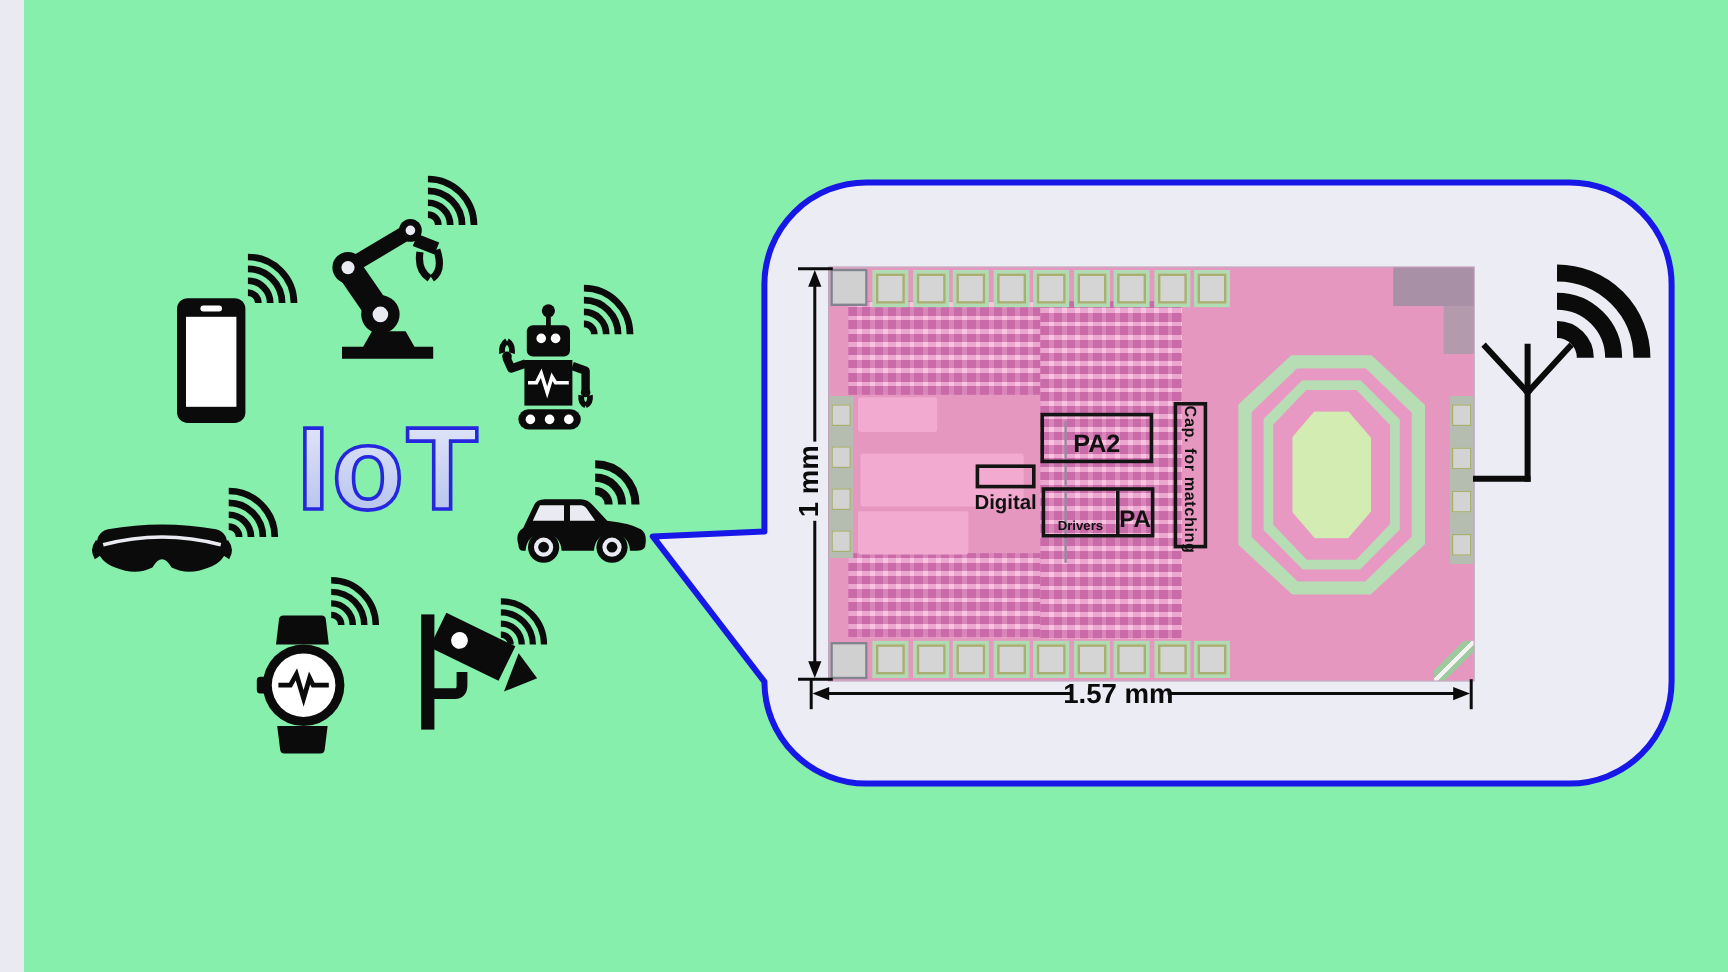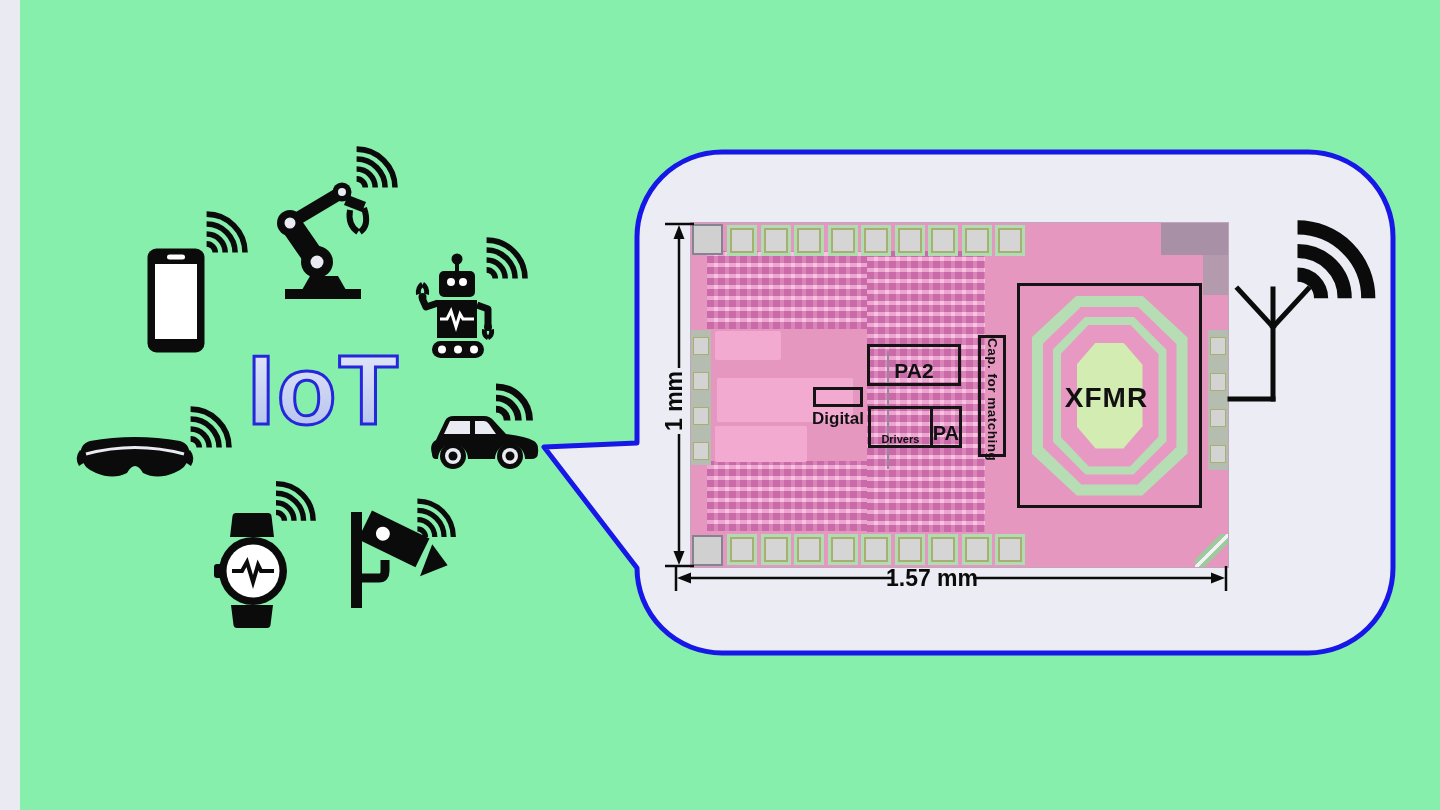--- a/index.html
+++ b/index.html
@@ -286,23 +286,20 @@
       <div class="oct" style="width:156px;height:200px;background:#abd8a8;"></div>
       <div class="oct" style="width:134px;height:178px;background:#e489ba;"></div>
       <div class="oct" style="width:114px;height:158px;background:#abd8a8;"></div>
       <div class="oct" style="width:98px;height:142px;background:#e489ba;"></div>
       <div class="oct" style="width:66px;height:106px;background:#cbe9a6;"></div>
     </div>
 
     <div class="wash"></div>
 
     <div class="wire" style="left:196px;top:128px;width:2px;height:118px;"></div>
-    <div class="blackbox" id="xfmr-box">
-      <div class="xfmr-label">XFMR</div>
-    </div>
     <div class="blackbox chip-label" id="pa2-box">
       <span>PA2</span>
     </div>
     <div class="blackbox" id="digital-box"></div>
     <div class="abs chip-label" id="digital-label">
       <span>Digital</span>
     </div>
     <div class="blackbox" id="drivers-pa-box">
       <div class="chip-label" id="drivers-cell">Drivers</div>
       <div class="chip-label" id="pa-cell">PA</div>

